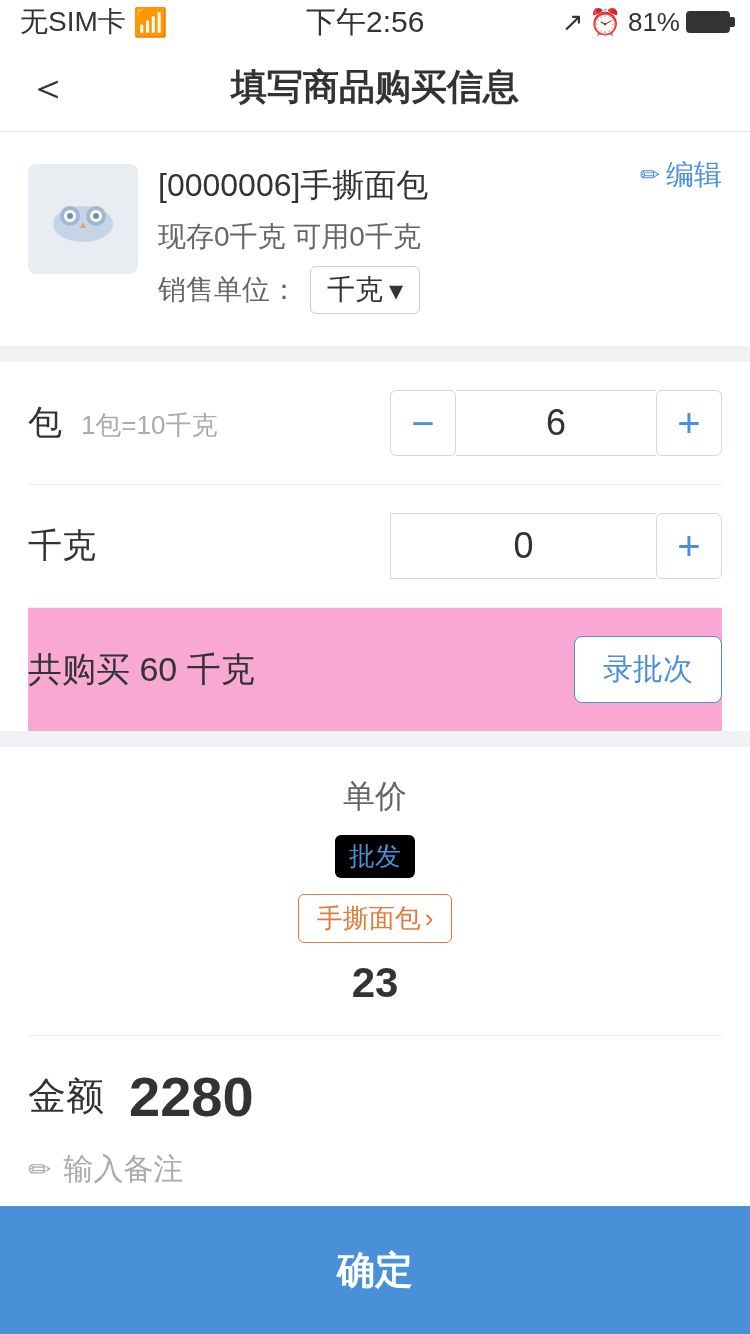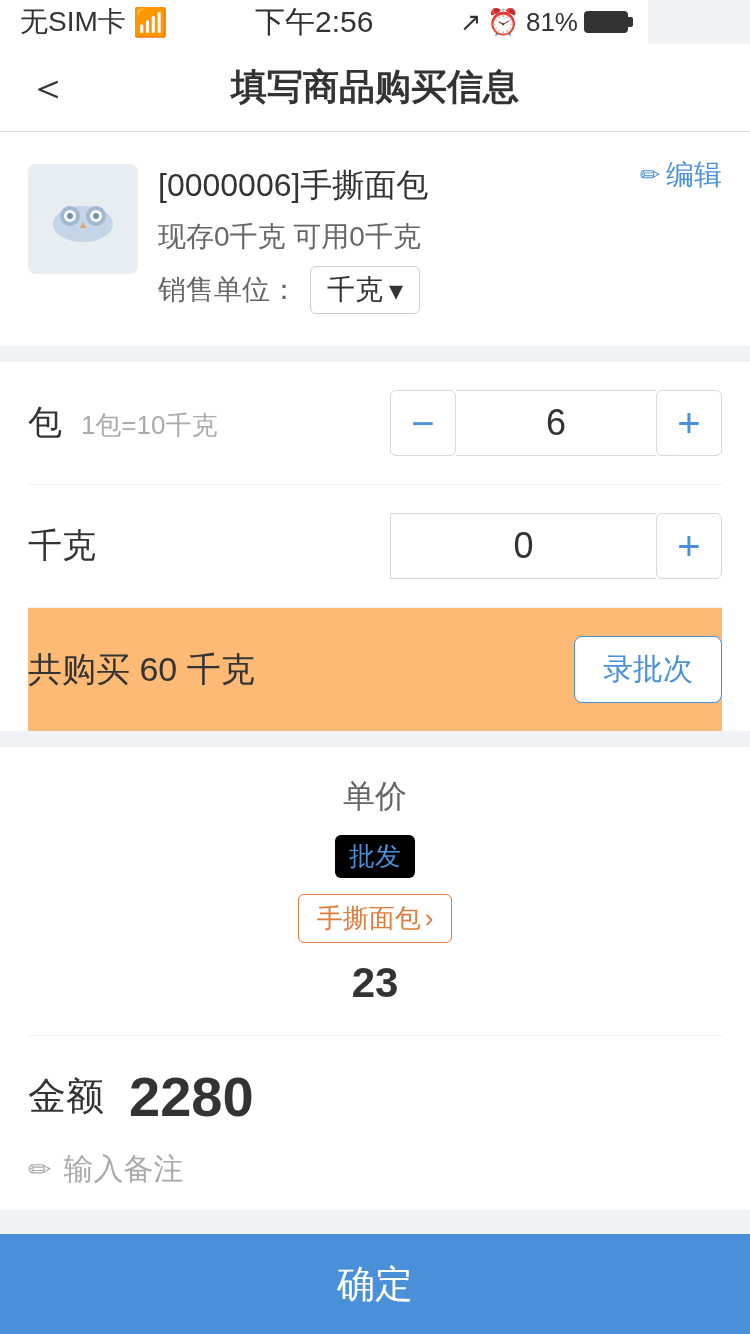--- a/index.html
+++ b/index.html
@@ -9,21 +9,21 @@
       min-height: 1334px;
       background: #f0f2f5;
       font-family: -apple-system, 'PingFang SC', 'Helvetica Neue', sans-serif;
       font-size: 32px;
       color: #333;
       position: relative;
     }
 
     
     .status-bar {
-      width: 648px;
+      width: 750px;
       height: 44px;
       background: #fff;
       display: flex;
       align-items: center;
       justify-content: space-between;
       padding: 0 20px;
       font-size: 28px;
       color: #333;
     }
     .status-left { display: flex; align-items: center; gap: 8px; }
@@ -171,21 +171,21 @@
     }
     .qty-btn-right {
       border-radius: 6px;
     }
 
     
     .total-row {
       display: flex;
       align-items: center;
       padding: 28px 0;
-      background: #fdba74;
+      background: #f9a8d4;
     }
     .total-text { flex: 1; font-size: 34px; color: #333; font-weight: 500; }
     .batch-btn {
       border: 1px solid #4a90d9;
       color: #4a90d9;
       background: #fff;
       border-radius: 8px;
       padding: 12px 28px;
       font-size: 30px;
       cursor: pointer;
@@ -263,25 +263,25 @@
       min-height: 340px;
       background: #f0f2f5;
     }
 
     
     .confirm-btn {
       position: fixed;
       bottom: 0;
       left: 0;
       width: 750px;
-      height: 100px;
+      height: 128px;
       background: #4a90d9;
       color: #fff;
       font-size: 38px;
-      font-weight: 400;
+      font-weight: 700;
       border: none;
       cursor: pointer;
       display: flex;
       align-items: center;
       justify-content: center;
     }
 
     .content-wrap {
       padding-bottom: 100px;
     }

